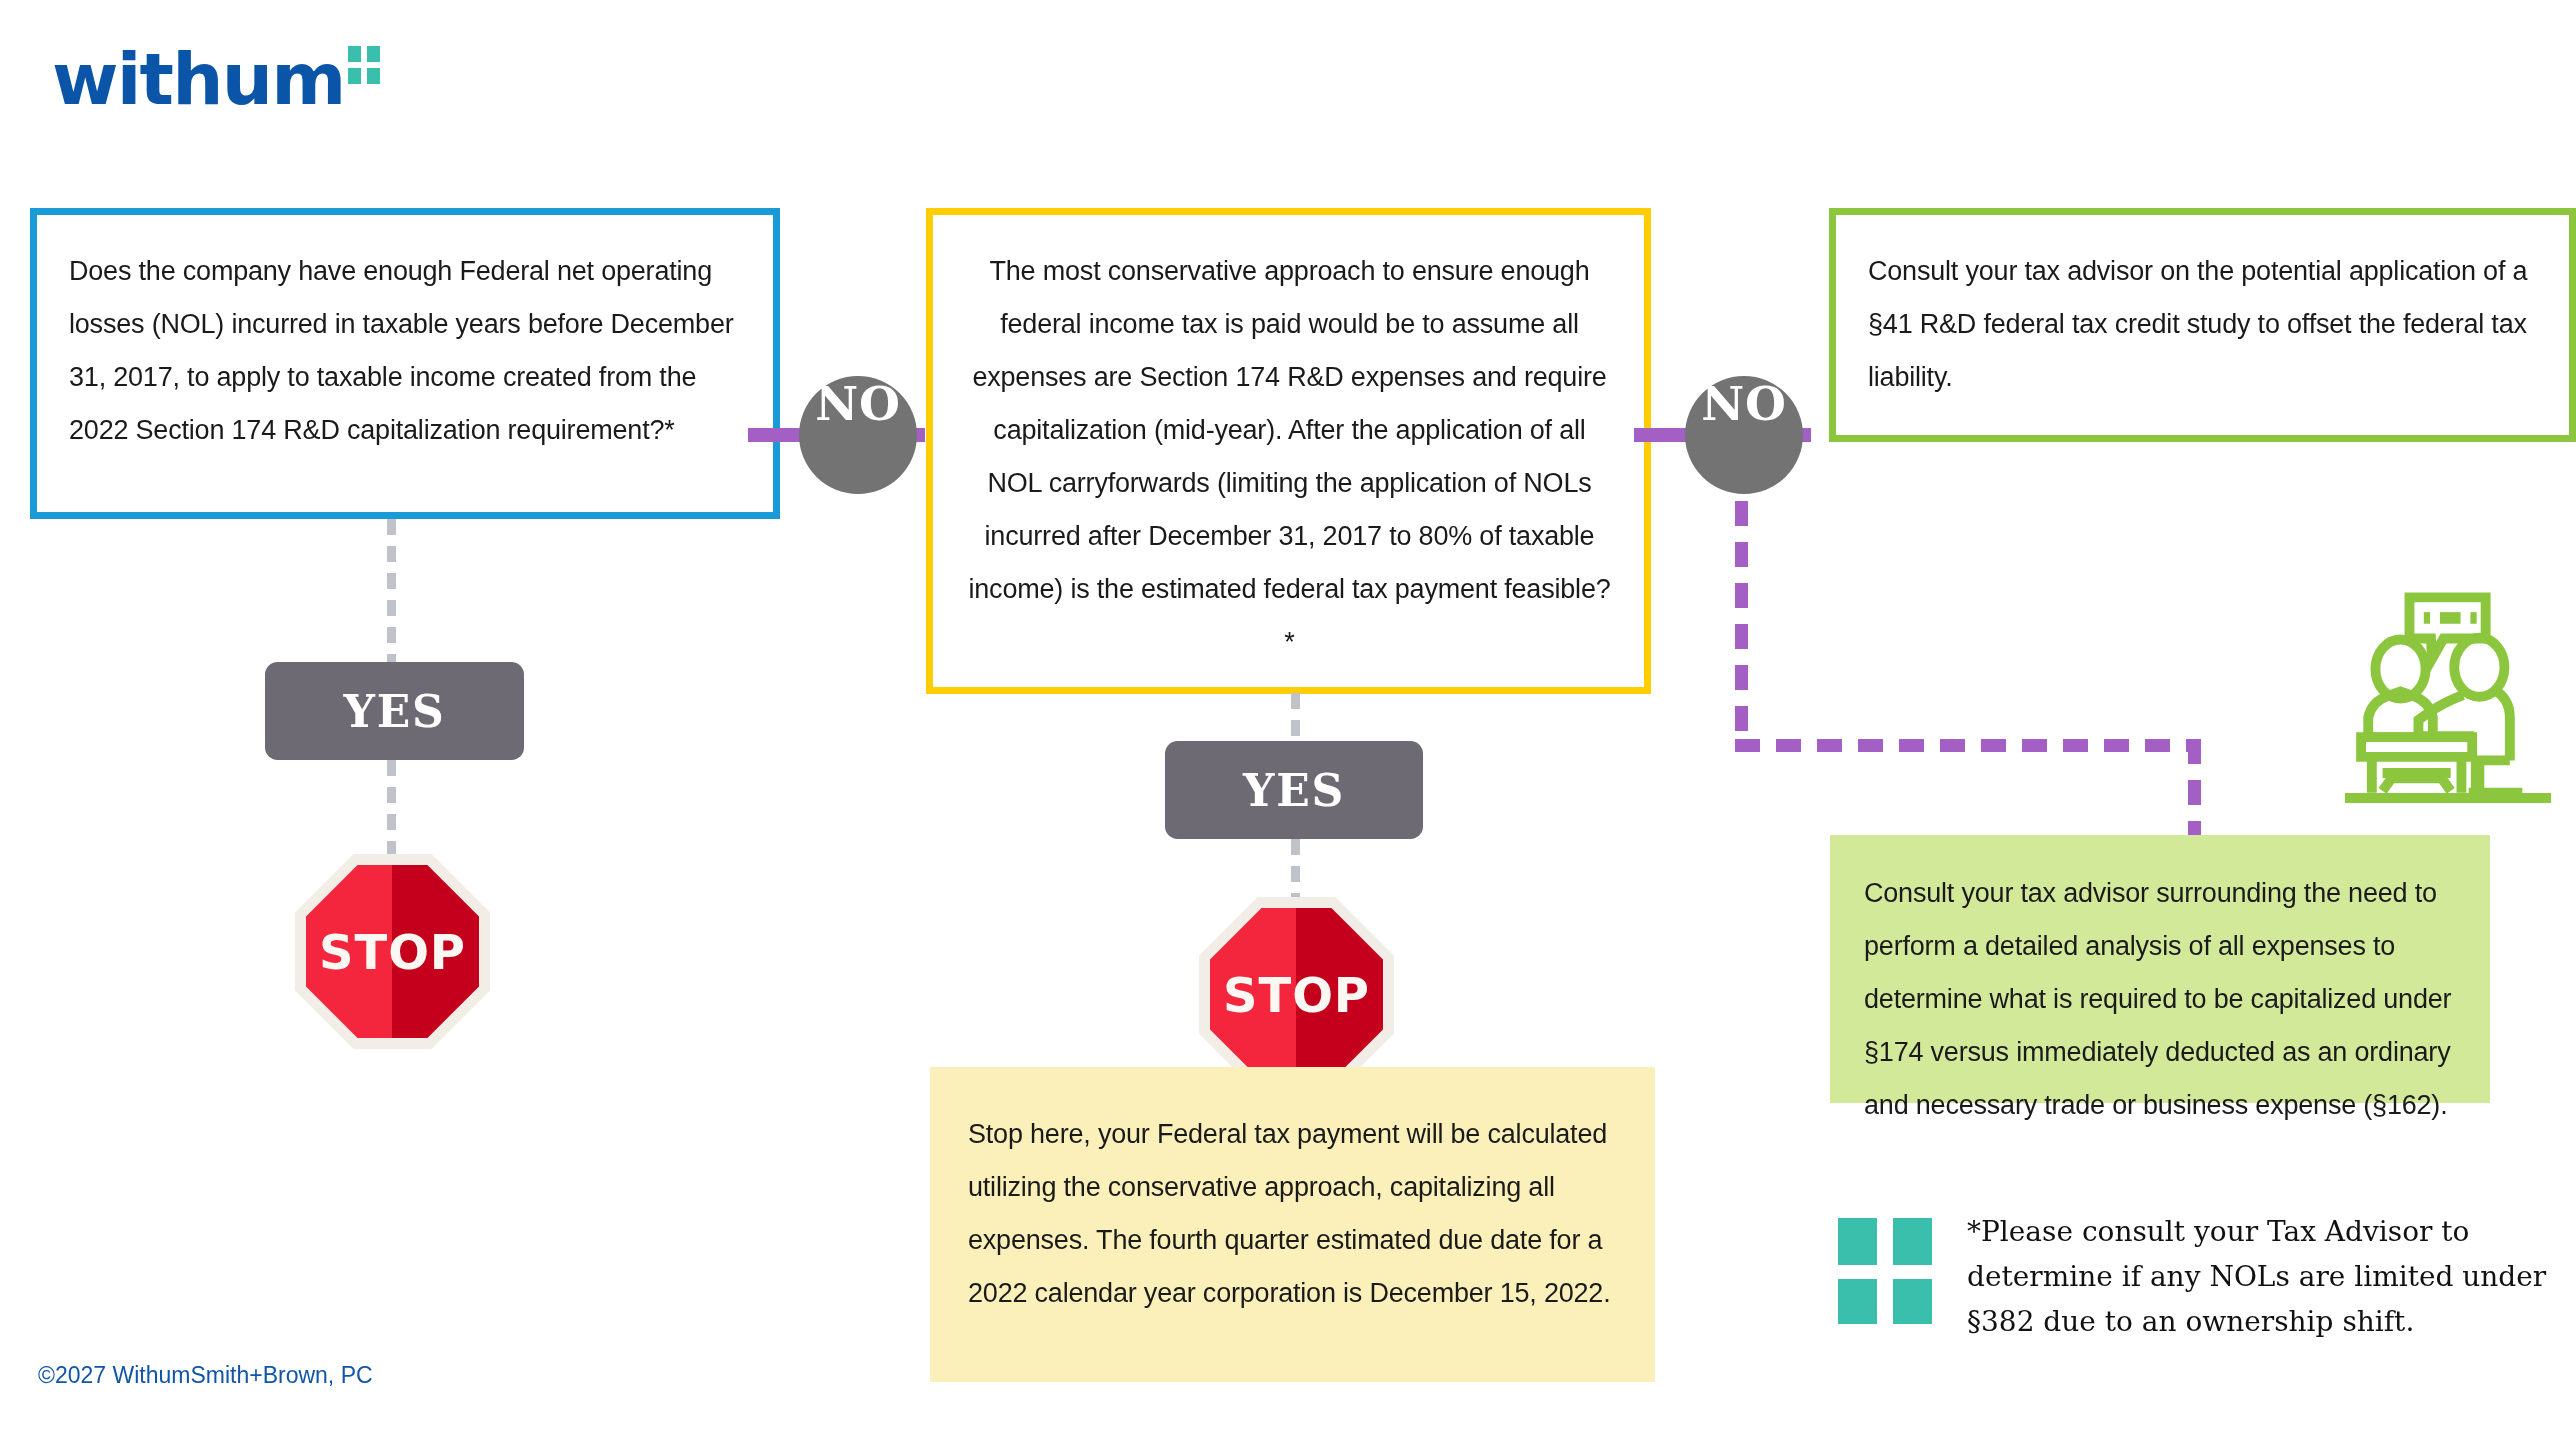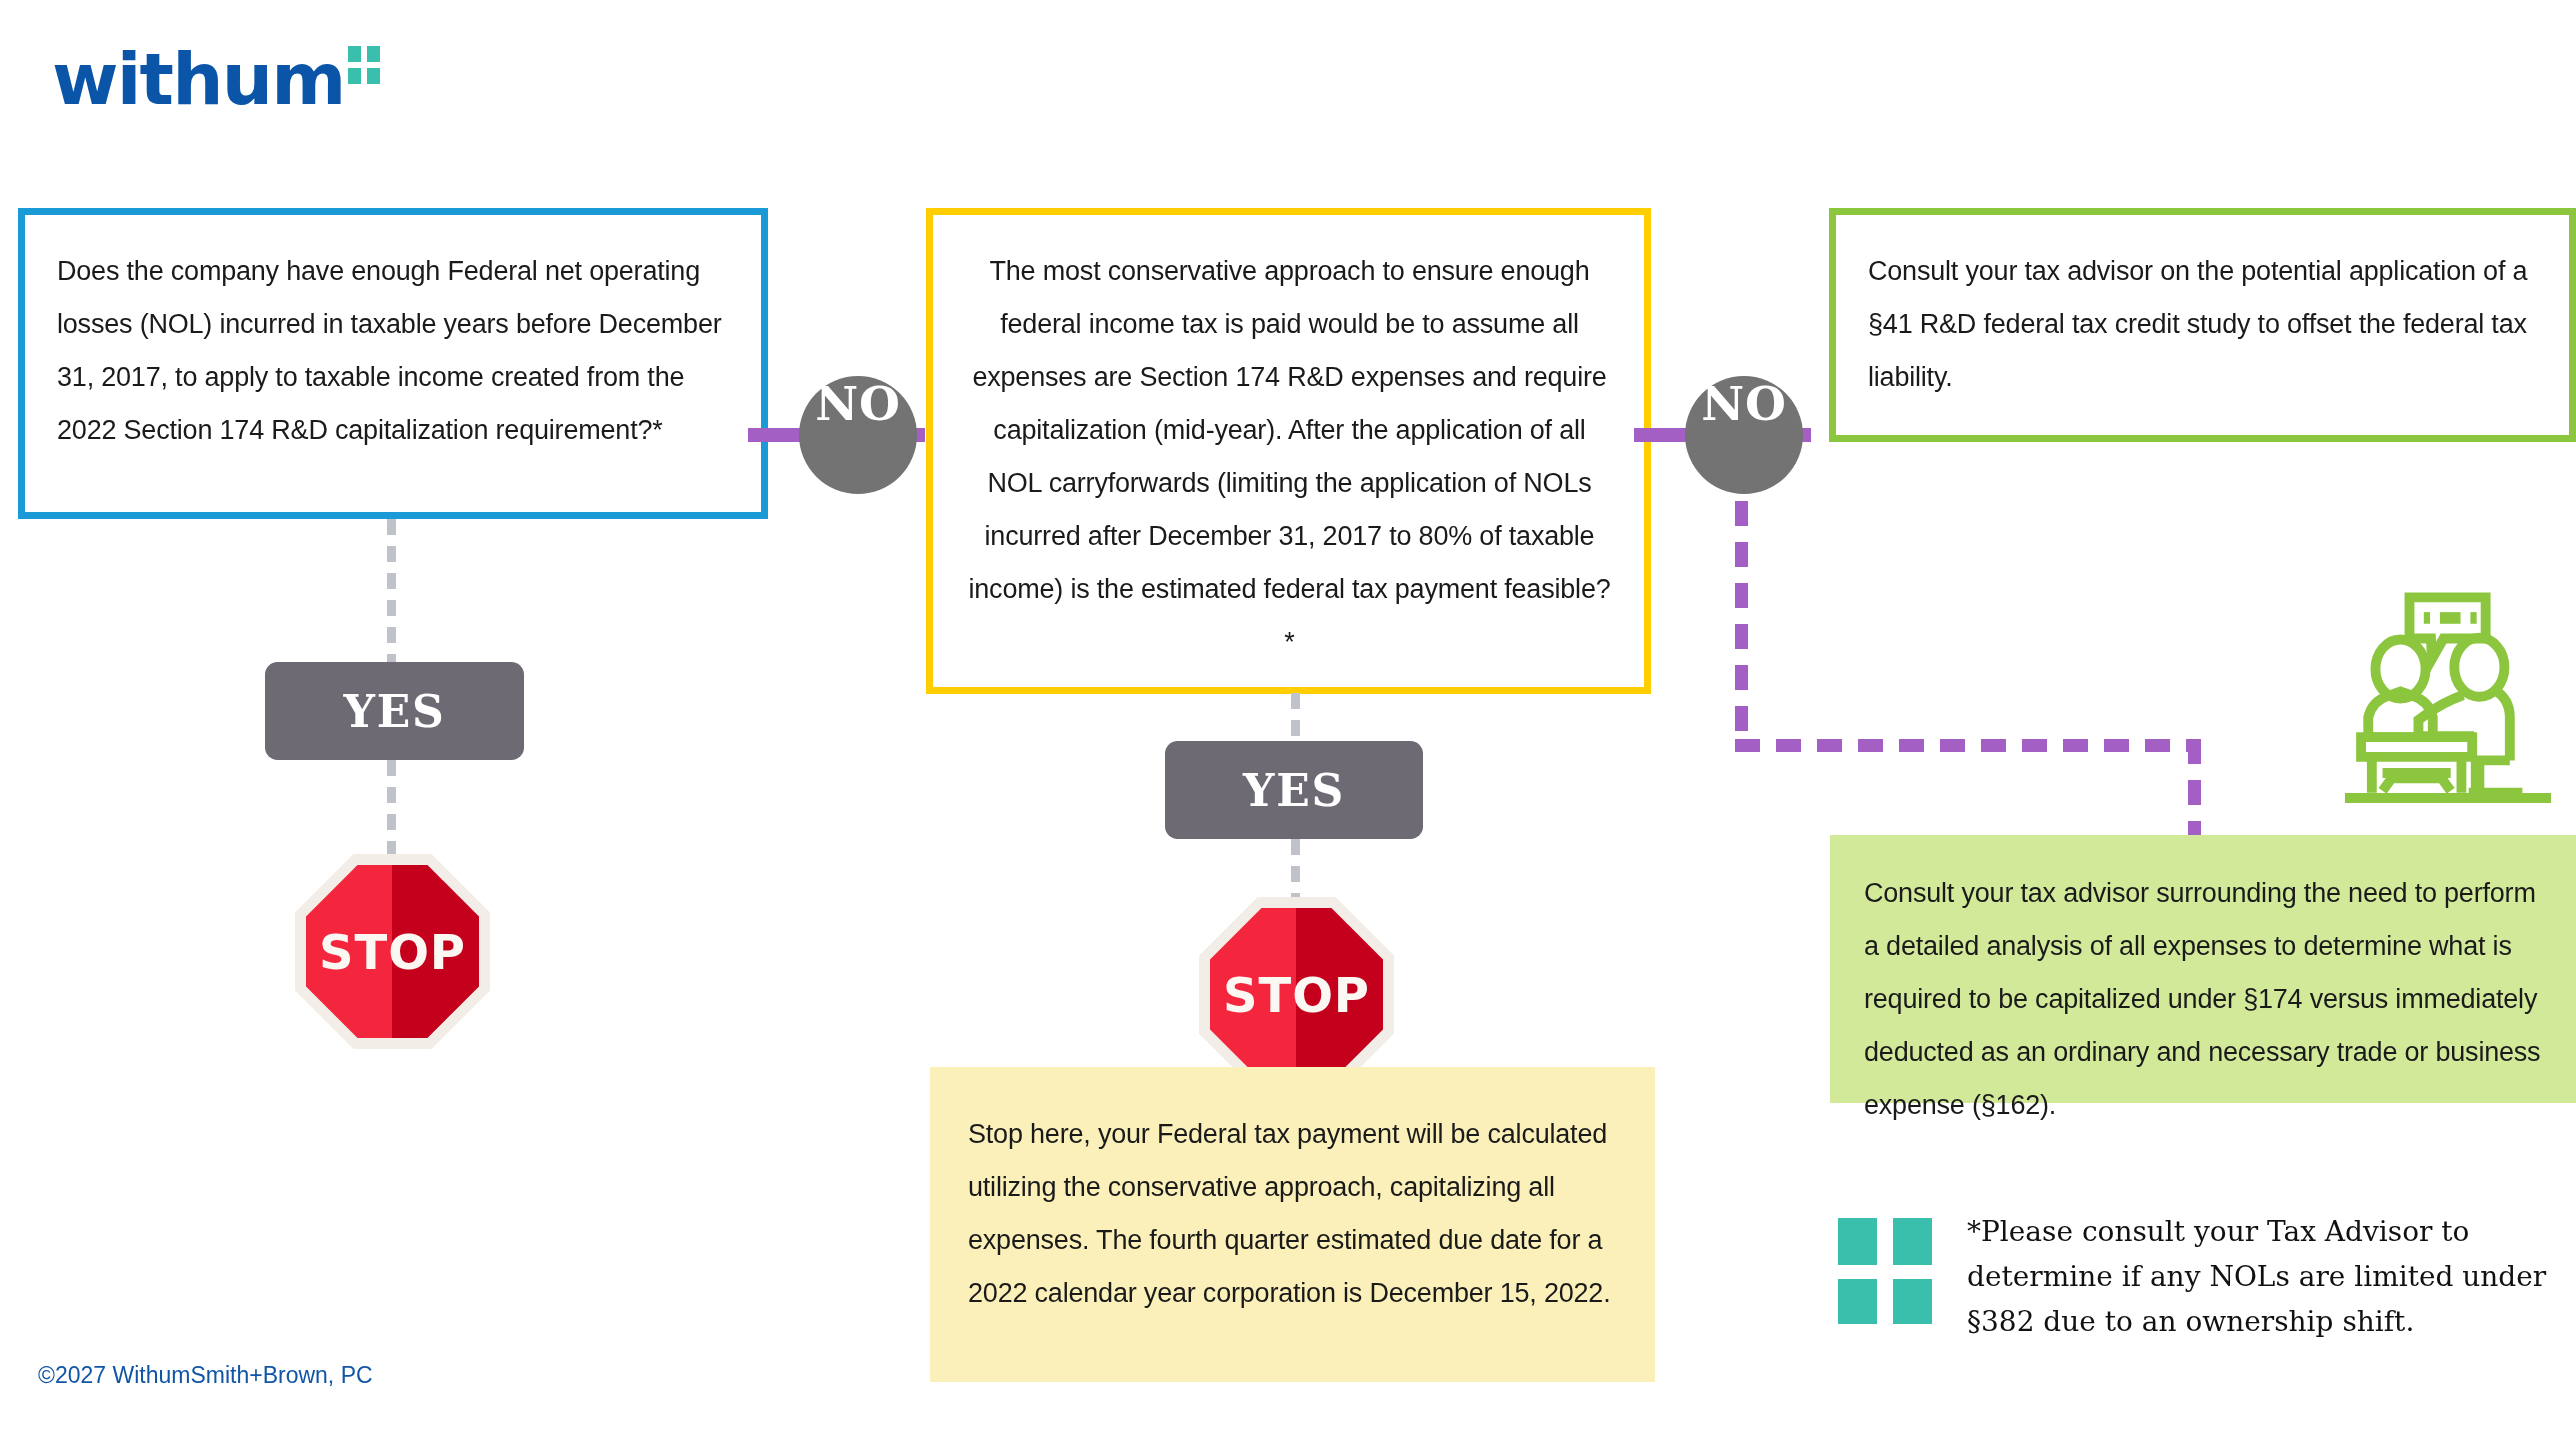--- a/index.html
+++ b/index.html
@@ -43,21 +43,21 @@
     background: #ffffff;
   }
   .box .txt {
     font-family: "Liberation Sans", sans-serif;
     font-size: 27px;
     line-height: 53px;
     color: #1a1a1a;
     letter-spacing: -0.2px;
   }
 
-  .box-blue   { border: 7.2px solid #1A9BD7; }
+  .box-blue   { border: 7.2px solid #1A9BD7; margin-left: 12px; }
   .box-yellow { border: 7.2px solid #FFCD00; text-align: center; }
   .box-green  { border: 7.2px solid #8CC63E; }
 
   .fill-lightblue  { background: #D6EAF8; }
   .fill-lightyellow{ background: #FBF0B9; }
   .fill-lightgreen { background: #D3E99A; }
 
   
   .vline { position: absolute; width: 9px; background-image: linear-gradient(#BFC3C9 60%, transparent 0); background-size: 9px 27px; }
 
@@ -239,21 +239,21 @@
 
       <path d="M28 172 H152 v22 H28 Z"></path>
       <path d="M40 194 v40 M140 194 v40"></path>
       <path d="M52 212 h76"></path>
       <path d="M52 232 l10 -14 h56 l10 14"></path>
 
       <line x1="10" y1="240" x2="240" y2="240"></line>
     </g>
   </svg>
 
-  <div class="box fill-lightgreen" style="left:1830px; top:835px; width:746px; height:268px;">
+  <div class="box fill-lightgreen" style="left:1830px; top:835px; width:660px; height:268px;">
     <div class="txt" style="padding: 32px 23px 0 34px;">Consult your tax advisor surrounding the need to perform a detailed analysis of all expenses to determine what is required to be capitalized under §174 versus immediately deducted as an ordinary and necessary trade or business expense (§162).</div>
   </div>
 
   <div class="footnote" style="left:1838px; top:1209px; width:742px;">
     <div class="plus-mark">
       <i class="tl"></i>
         <i class="tr"></i>
         <i class="bl"></i>
         <i class="br"></i>
     </div>

